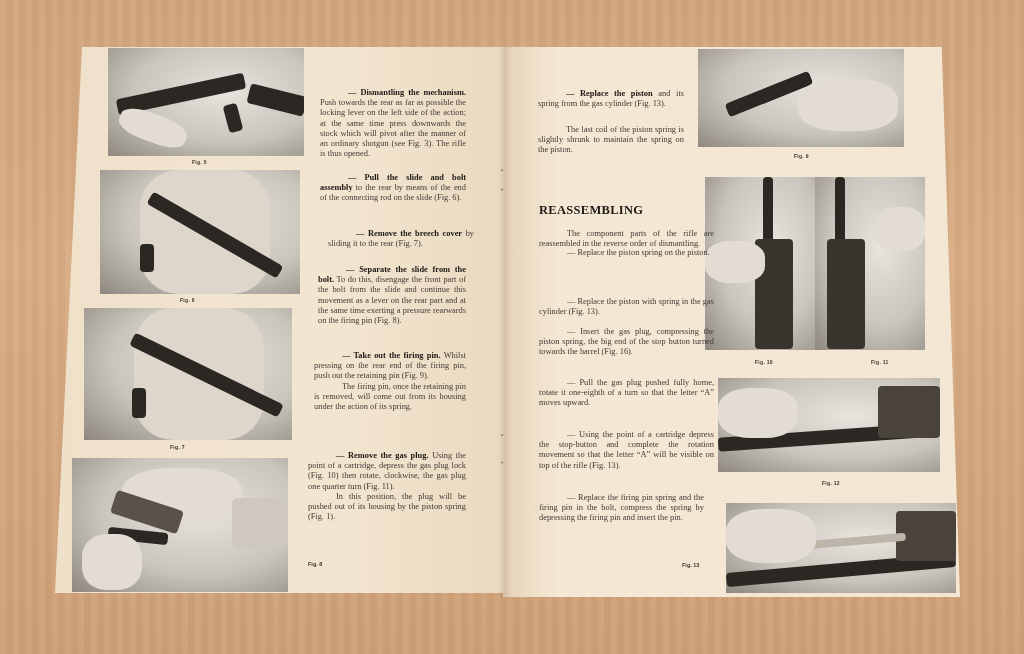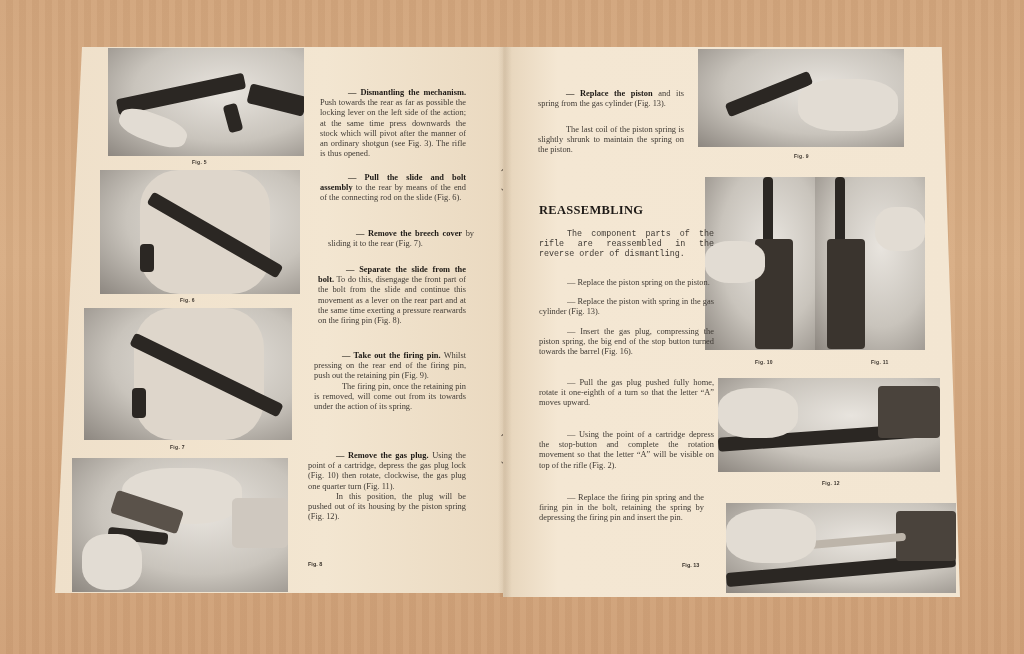--- a/index.html
+++ b/index.html
@@ -123,27 +123,27 @@
 </div>
 
 <div class="text-block" style="left:318px;top:265px;width:148px;">
   <span class="indent"></span><b>— Separate the slide from the bolt.</b>
   <span>To do this, disengage the front part of the bolt from the slide and continue this movement as a lever on the rear part and at the same time exerting a pressure rearwards on the firing pin (Fig. 8).</span>
 </div>
 
 <div class="text-block" style="left:314px;top:351px;width:152px;">
   <span class="indent"></span><b>— Take out the firing pin.</b>
   <span>Whilst pressing on the rear end of the firing pin, push out the retaining pin (Fig. 9).</span><br>
-  <span class="indent"></span><span>The firing pin, once the retaining pin is removed, will come out from its towards under the action of its spring.</span>
+  <span class="indent"></span><span>The firing pin, once the retaining pin is removed, will come out from its housing under the action of its spring.</span>
 </div>
 
 <div class="text-block" style="left:308px;top:451px;width:158px;">
   <span class="indent"></span><b>— Remove the gas plug.</b>
   <span>Using the point of a cartridge, depress the gas plug lock (Fig. 10) then rotate, clockwise, the gas plug one quarter turn (Fig. 11).</span><br>
-  <span class="indent"></span><span>In this position, the plug will be pushed out of its housing by the piston spring (Fig. 12).</span>
+  <span class="indent"></span><span>In this position, the plug will be pushed out of its housing by the piston spring (Fig. 1).</span>
 </div>
 
 <div class="page-num" style="left:308px;top:561px;">Fig. 8</div>
 
 <div class="gutter-mark" style="left:499px;top:168px;">↑</div>
 <div class="gutter-mark" style="left:499px;top:183px;">↓</div>
 <div class="gutter-mark" style="left:499px;top:433px;">↑</div>
 <div class="gutter-mark" style="left:499px;top:456px;">↓</div>
 
 <div class="page right-page"></div>
@@ -186,35 +186,35 @@
 <div class="text-block" style="left:538px;top:89px;width:146px;">
   <span class="indent"></span><b>— Replace the piston</b>
   <span>and its spring from the gas cylinder (Fig. 13).</span><br>
   <div style="height:5px;"></div>
   <span class="indent"></span><br>
   <span class="indent"></span><span>The last coil of the piston spring is slightly shrunk to maintain the spring on the piston.</span>
 </div>
 
 <div class="heading" style="left:539px;top:203px;">REASSEMBLING</div>
 
-<div class="text-block" style="left:539px;top:229px;width:175px;font-family:Liberation Mono, monospace;">
+<div class="text-block" style="left:539px;top:229px;width:175px;">
   <span class="indent"></span><span>The component parts of the rifle are reassembled in the reverse order of dismantling.</span>
 </div>
-<div class="text-block" style="left:539px;top:278px;width:175px;">
+<div class="text-block" style="left:539px;top:248px;width:175px;">
   <span class="indent"></span><span>— Replace the piston spring on the piston.</span>
 </div>
 <div class="text-block" style="left:539px;top:297px;width:175px;">
   <span class="indent"></span><span>— Replace the piston with spring in the gas cylinder (Fig. 13).</span>
 </div>
 <div class="text-block" style="left:539px;top:327px;width:175px;">
   <span class="indent"></span><span>— Insert the gas plug, compressing the piston spring, the big end of the stop button turned towards the barrel (Fig. 16).</span>
 </div>
 <div class="text-block" style="left:539px;top:378px;width:175px;">
   <span class="indent"></span><span>— Pull the gas plug pushed fully home, rotate it one-eighth of a turn so that the letter “A” moves upward.</span>
 </div>
 <div class="text-block" style="left:539px;top:430px;width:175px;">
-  <span class="indent"></span><span>— Using the point of a cartridge depress the stop-button and complete the rotation movement so that the letter “A” will be visible on top of the rifle (Fig. 2).</span>
+  <span class="indent"></span><span>— Using the point of a cartridge depress the stop-button and complete the rotation movement so that the letter “A” will be visible on top of the rifle (Fig. 13).</span>
 </div>
 <div class="text-block" style="left:539px;top:493px;width:165px;">
-  <span class="indent"></span><span>— Replace the firing pin spring and the firing pin in the bolt, retaining the spring by depressing the firing pin and insert the pin.</span>
+  <span class="indent"></span><span>— Replace the firing pin spring and the firing pin in the bolt, compress the spring by depressing the firing pin and insert the pin.</span>
 </div>
 
 <div class="page-num" style="left:682px;top:562px;">Fig. 13</div>
 
 </body></html>

